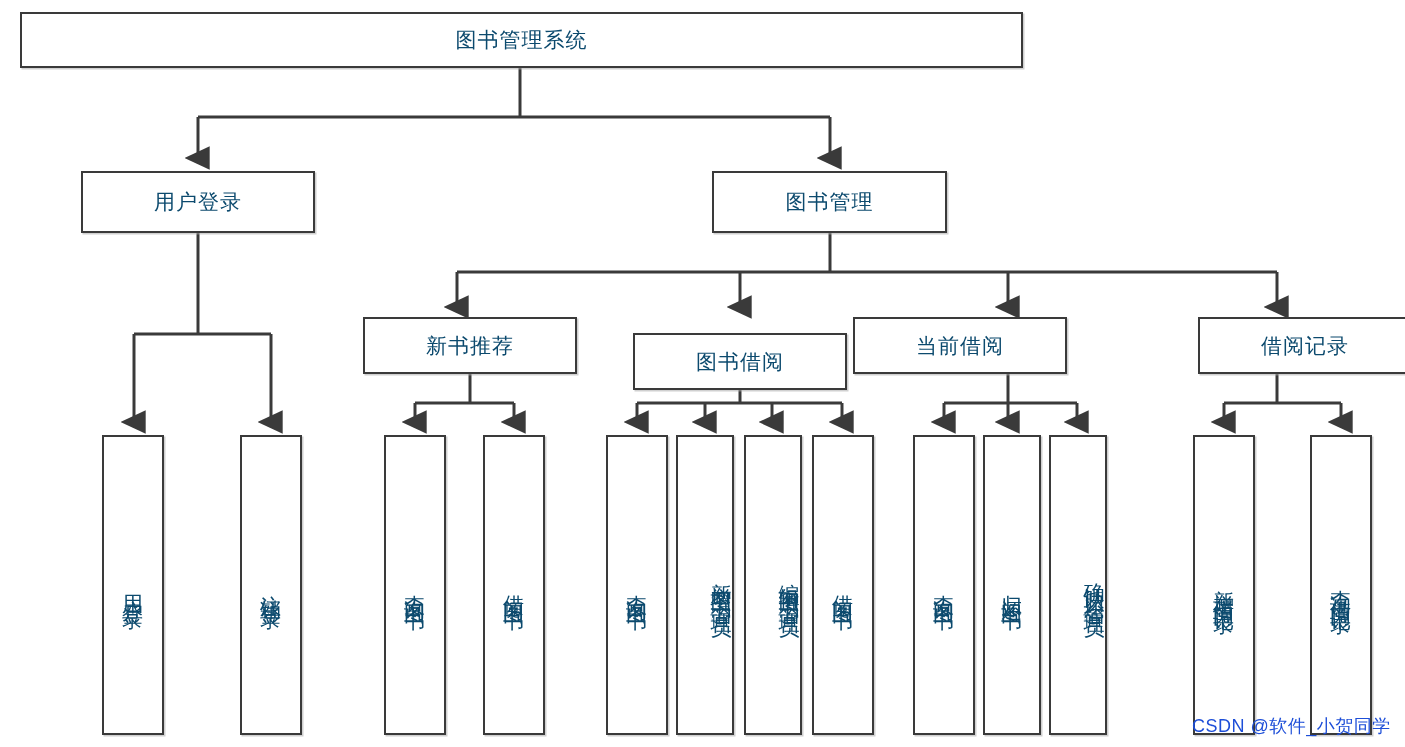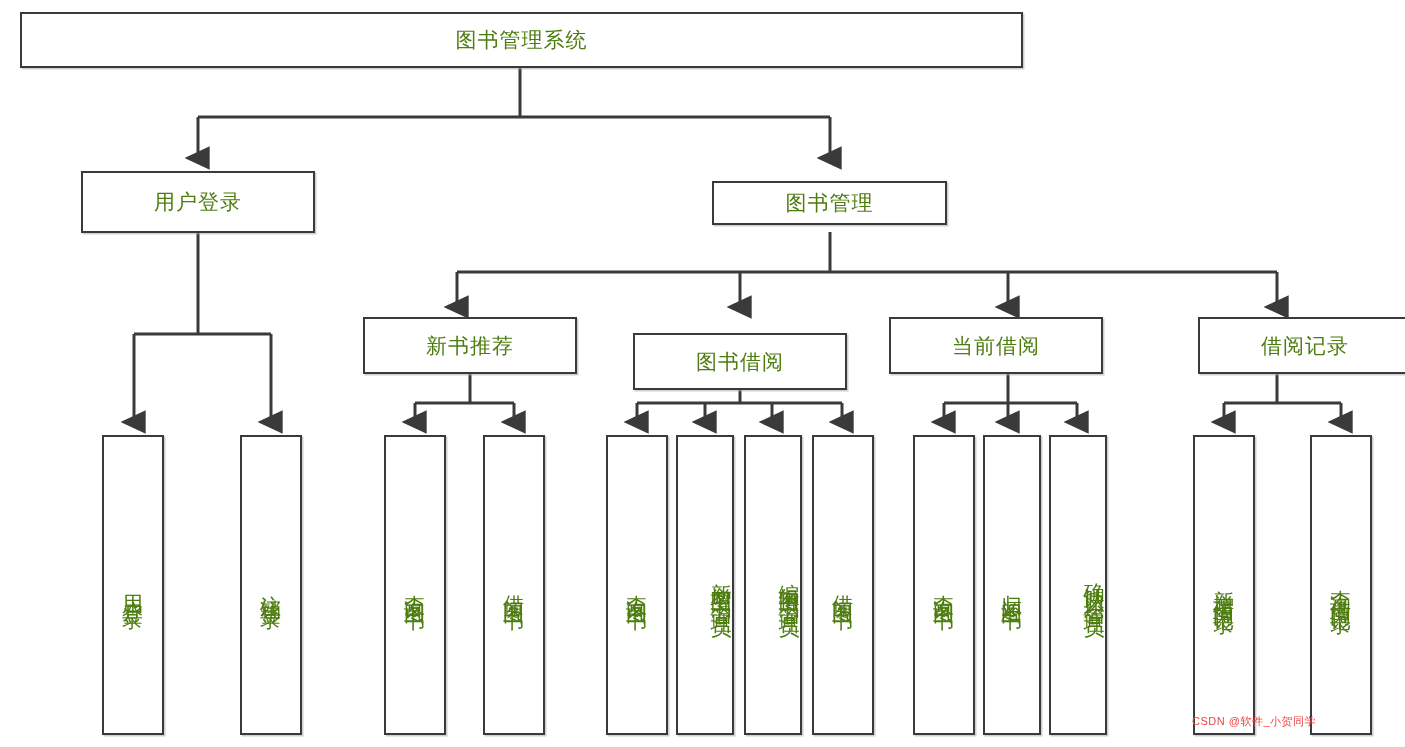--- a/index.html
+++ b/index.html
@@ -26,21 +26,21 @@
     pointer-events: none;
   }
   .node {
     position: absolute;
     box-sizing: border-box;
     border: 2.5px solid #3a3a3a;
     background: #ffffff;
     display: flex;
     align-items: center;
     justify-content: center;
-    color: #4d7c0f;
+    color: #0c4a6e;
     box-shadow: 1.5px 1.5px 0 rgba(170,170,170,0.55);
   }
   .node.horiz {
     font-size: 21px;
     letter-spacing: 1px;
   }
   .node.vert {
     writing-mode: vertical-rl;
     text-orientation: upright;
     font-size: 21px;
@@ -57,22 +57,22 @@
     display: block;
     white-space: nowrap;
   }
   .root {
     font-size: 22px;
   }
   .watermark {
     position: absolute;
     left: 1192px;
     top: 714px;
-    font-size: 11px;
-    color: #ef4444;
+    font-size: 18px;
+    color: #1d4ed8;
     white-space: nowrap;
     letter-spacing: 0.5px;
   }
 </style>
 </head>
 <body>
 
 <div id="canvas">
 
   <svg class="edges" viewBox="0 0 1405 747">
@@ -125,31 +125,31 @@
     </g>
   </svg>
 
   <div class="node horiz root" style="left:20px; top:12px; width:1003px; height:56px;">
     <span class="node-label">图书管理系统</span>
   </div>
 
   <div class="node horiz" style="left:81px; top:171px; width:234px; height:62px;">
     <span class="node-label">用户登录</span>
   </div>
-  <div class="node horiz" style="left:712px; top:181px; width:235px; height:44px;text-align:right;">
+  <div class="node horiz" style="left:712px; top:171px; width:235px; height:62px;text-align:right;">
     <span class="node-label">图书管理</span>
   </div>
 
   <div class="node horiz" style="left:363px; top:317px; width:214px; height:57px;justify-content:center;">
     <span class="node-label">新书推荐</span>
   </div>
   <div class="node horiz" style="left:633px; top:333px; width:214px; height:57px;">
     <span class="node-label">图书借阅</span>
   </div>
-  <div class="node horiz" style="left:889px; top:317px; width:214px; height:57px;">
+  <div class="node horiz" style="left:853px; top:317px; width:214px; height:57px;">
     <span class="node-label">当前借阅</span>
   </div>
   <div class="node horiz" style="left:1170px; top:317px; width:214px; height:57px;margin-left:28px;">
     <span class="node-label">借阅记录</span>
   </div>
 
   <div class="node vert" style="left:102px; top:435px; width:62px; height:300px; align-items:center;">
     <span class="node-label">用户登录</span>
   </div>
   <div class="node vert" style="left:240px; top:435px; width:62px; height:300px; align-items:center;">

